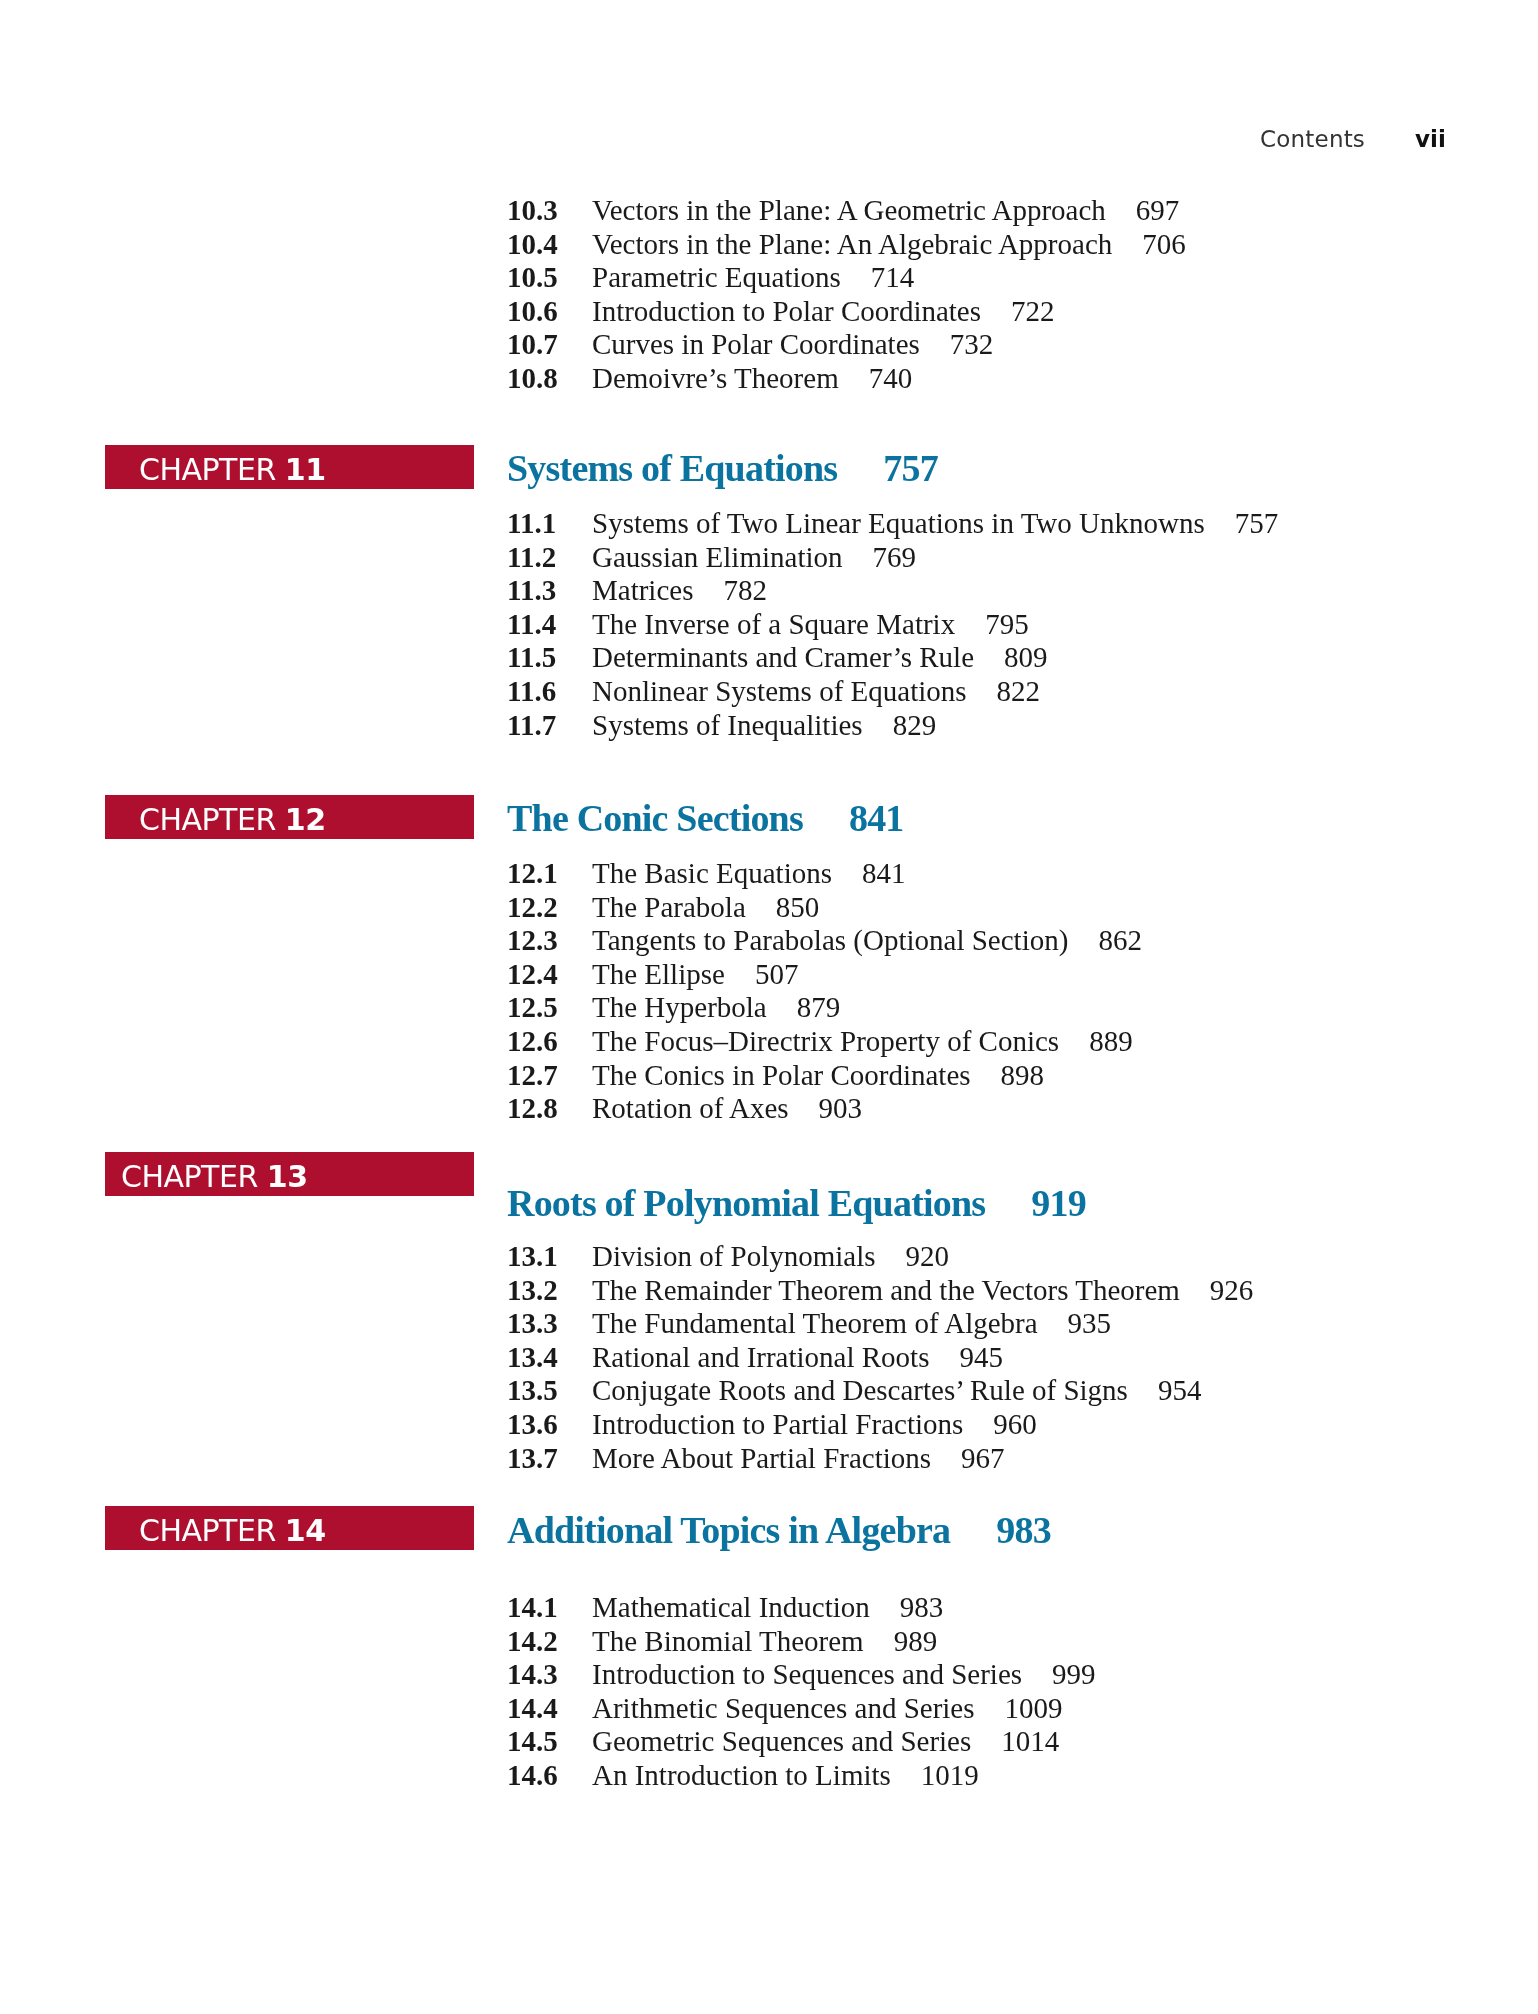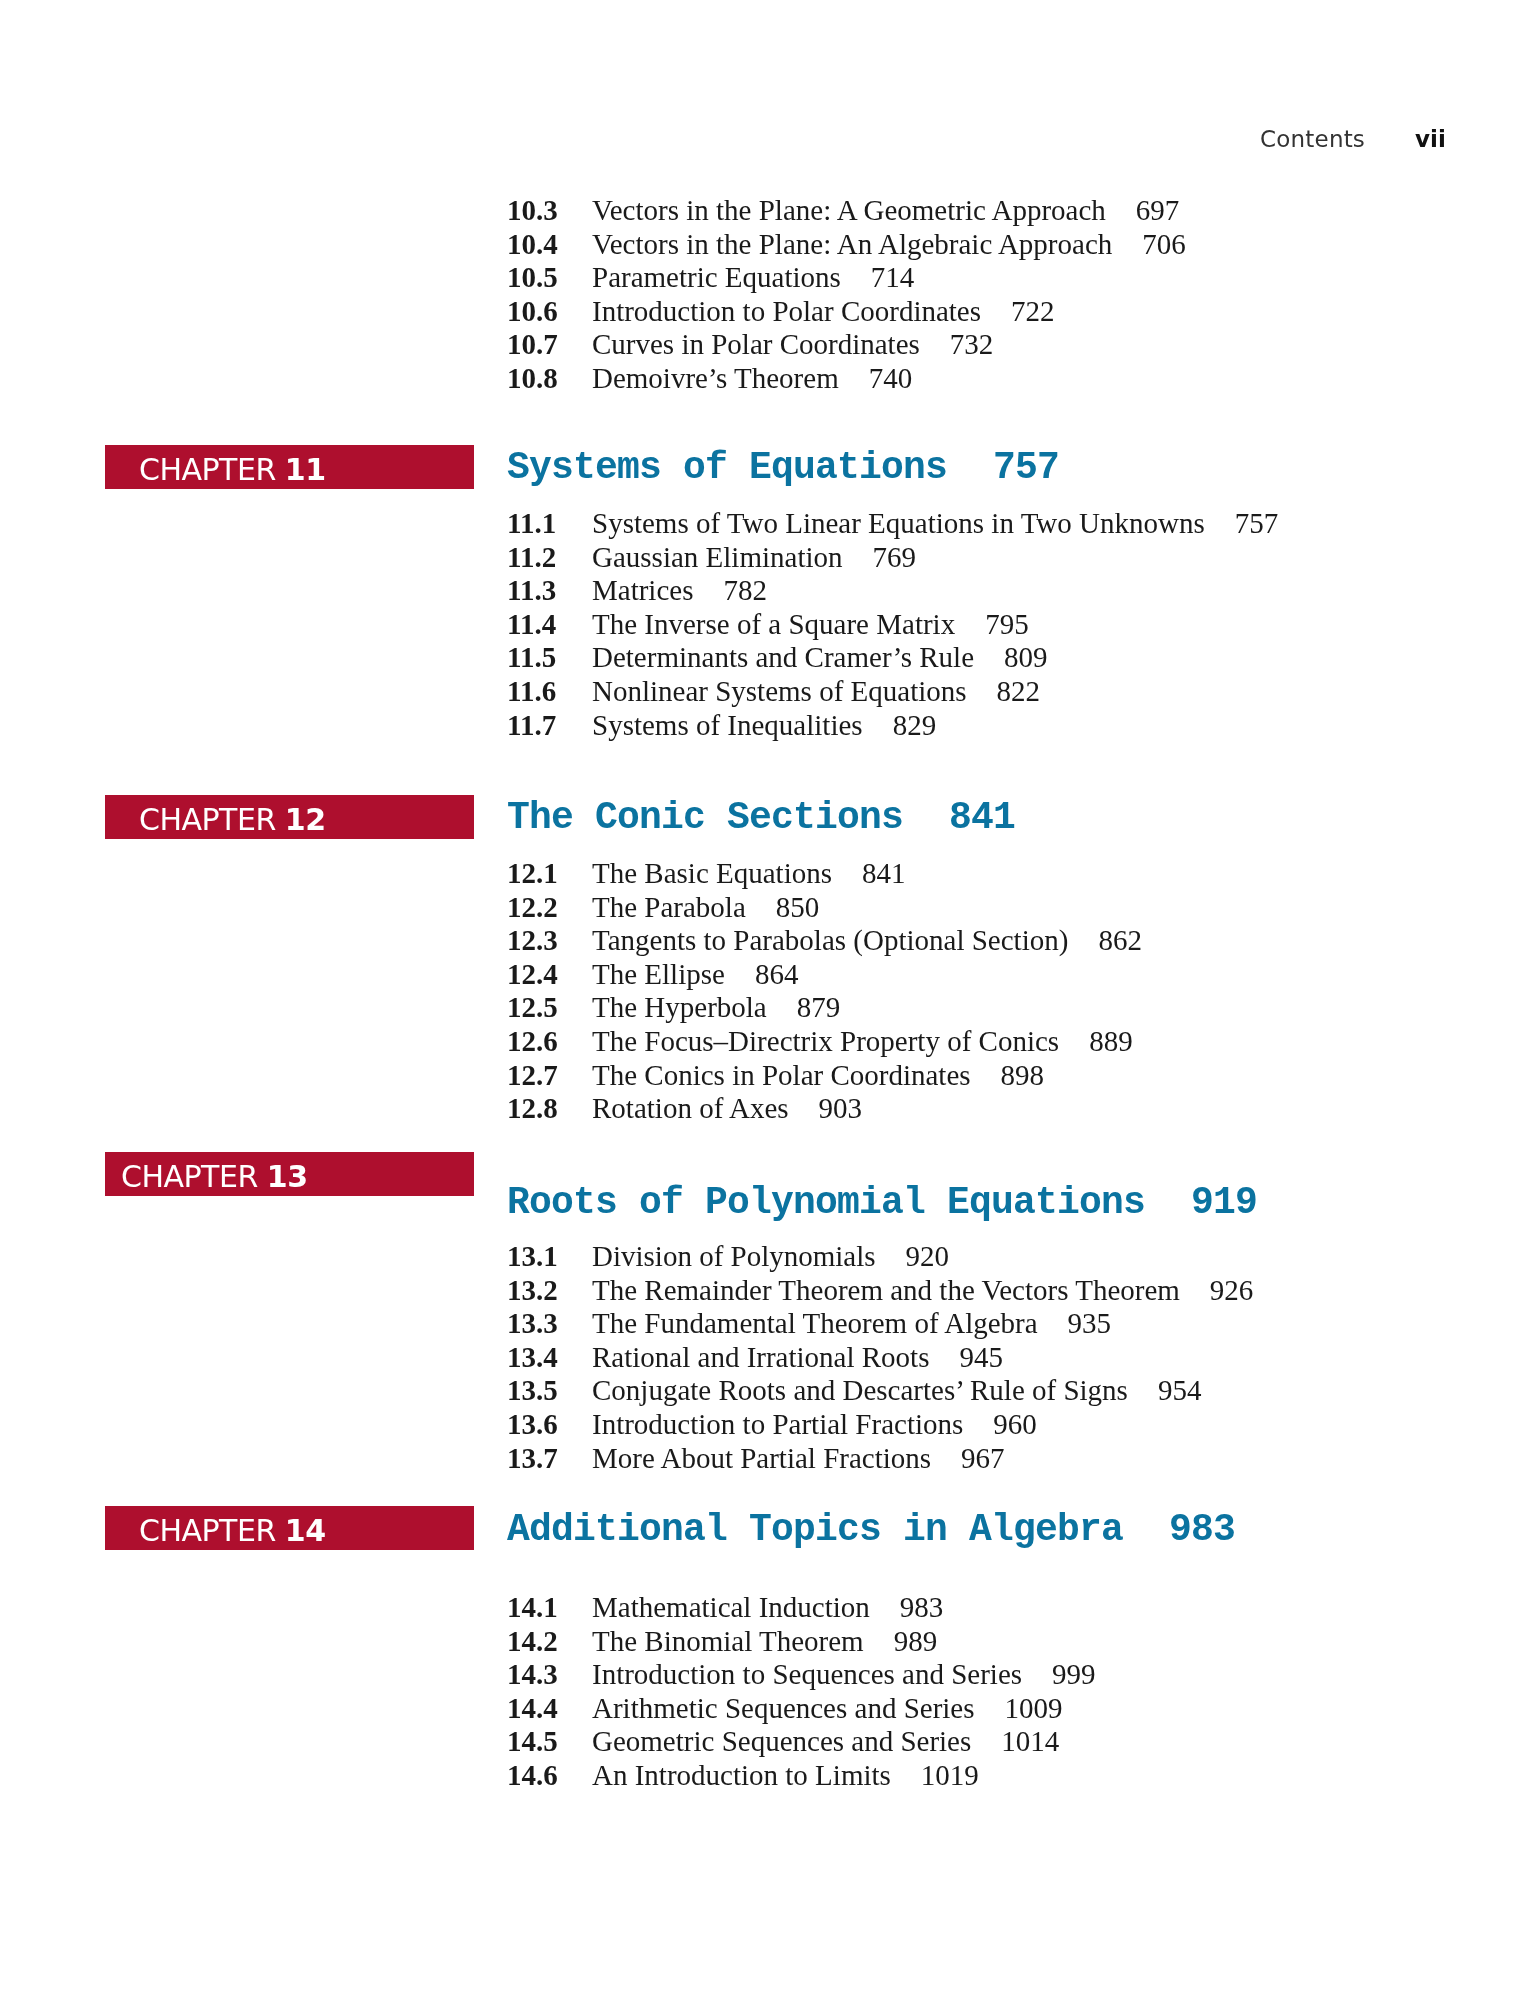--- a/index.html
+++ b/index.html
@@ -7,21 +7,21 @@
   .running-head { position:absolute; top:98px; left:1260px; font-family:"DejaVu Sans", sans-serif; font-size:23px; color:#333;margin-top:28px; }
   .running-head .title { letter-spacing:0.2px; }
   .running-head .folio { position:absolute; left:155px; top:0; font-weight:bold; color:#111; }
   .block { position:absolute; left:507px; }
   .row { position:relative; height:33.6px; line-height:33.6px; font-family:"Liberation Serif", serif; font-size:29px; color:#1a1a1a; white-space:nowrap; }
   .row .num { position:absolute; left:0; font-weight:bold; }
   .row .txt { position:absolute; left:85px; }
   .row .pg { margin-left:30px; }
   .chap-box { position:absolute; left:105px; width:369px; height:44px; background:#AE0F2E; color:#fff; font-family:"DejaVu Sans", sans-serif; font-size:30px; line-height:50px; box-sizing:border-box; padding-left:34px; letter-spacing:-0.5px; }
   .chap-box b { font-weight:bold; }
-  .chap-title { position:absolute; left:507px; font-family:Liberation Mono, monospace; font-weight:bold; font-size:38px; color:#0B73A0; white-space:nowrap; letter-spacing:-0.8px; height:50px; line-height:50px; }
+  .chap-title { position:absolute; left:507px; font-family:Liberation Serif, serif; font-weight:bold; font-size:38px; color:#0B73A0; white-space:nowrap; letter-spacing:-0.8px; height:50px; line-height:50px; }
   .chap-title .pg { margin-left:46px; }
 </style>
 </head>
 <body>
 
 <div class="running-head">
   <span class="title">Contents</span>
   <span class="folio">vii</span>
 </div>
 
@@ -95,21 +95,21 @@
   <div class="row">
       <span class="num">12.2</span>
       <span class="txt"><span>The Parabola</span><span class="pg">850</span></span>
     </div>
   <div class="row">
       <span class="num">12.3</span>
       <span class="txt"><span>Tangents to Parabolas (Optional Section)</span><span class="pg">862</span></span>
     </div>
   <div class="row">
       <span class="num">12.4</span>
-      <span class="txt"><span>The Ellipse</span><span class="pg">864</span></span>
+      <span class="txt"><span>The Ellipse</span><span class="pg">507</span></span>
     </div>
   <div class="row">
       <span class="num">12.5</span>
       <span class="txt"><span>The Hyperbola</span><span class="pg">879</span></span>
     </div>
   <div class="row">
       <span class="num">12.6</span>
       <span class="txt"><span>The Focus–Directrix Property of Conics</span><span class="pg">889</span></span>
     </div>
   <div class="row">

